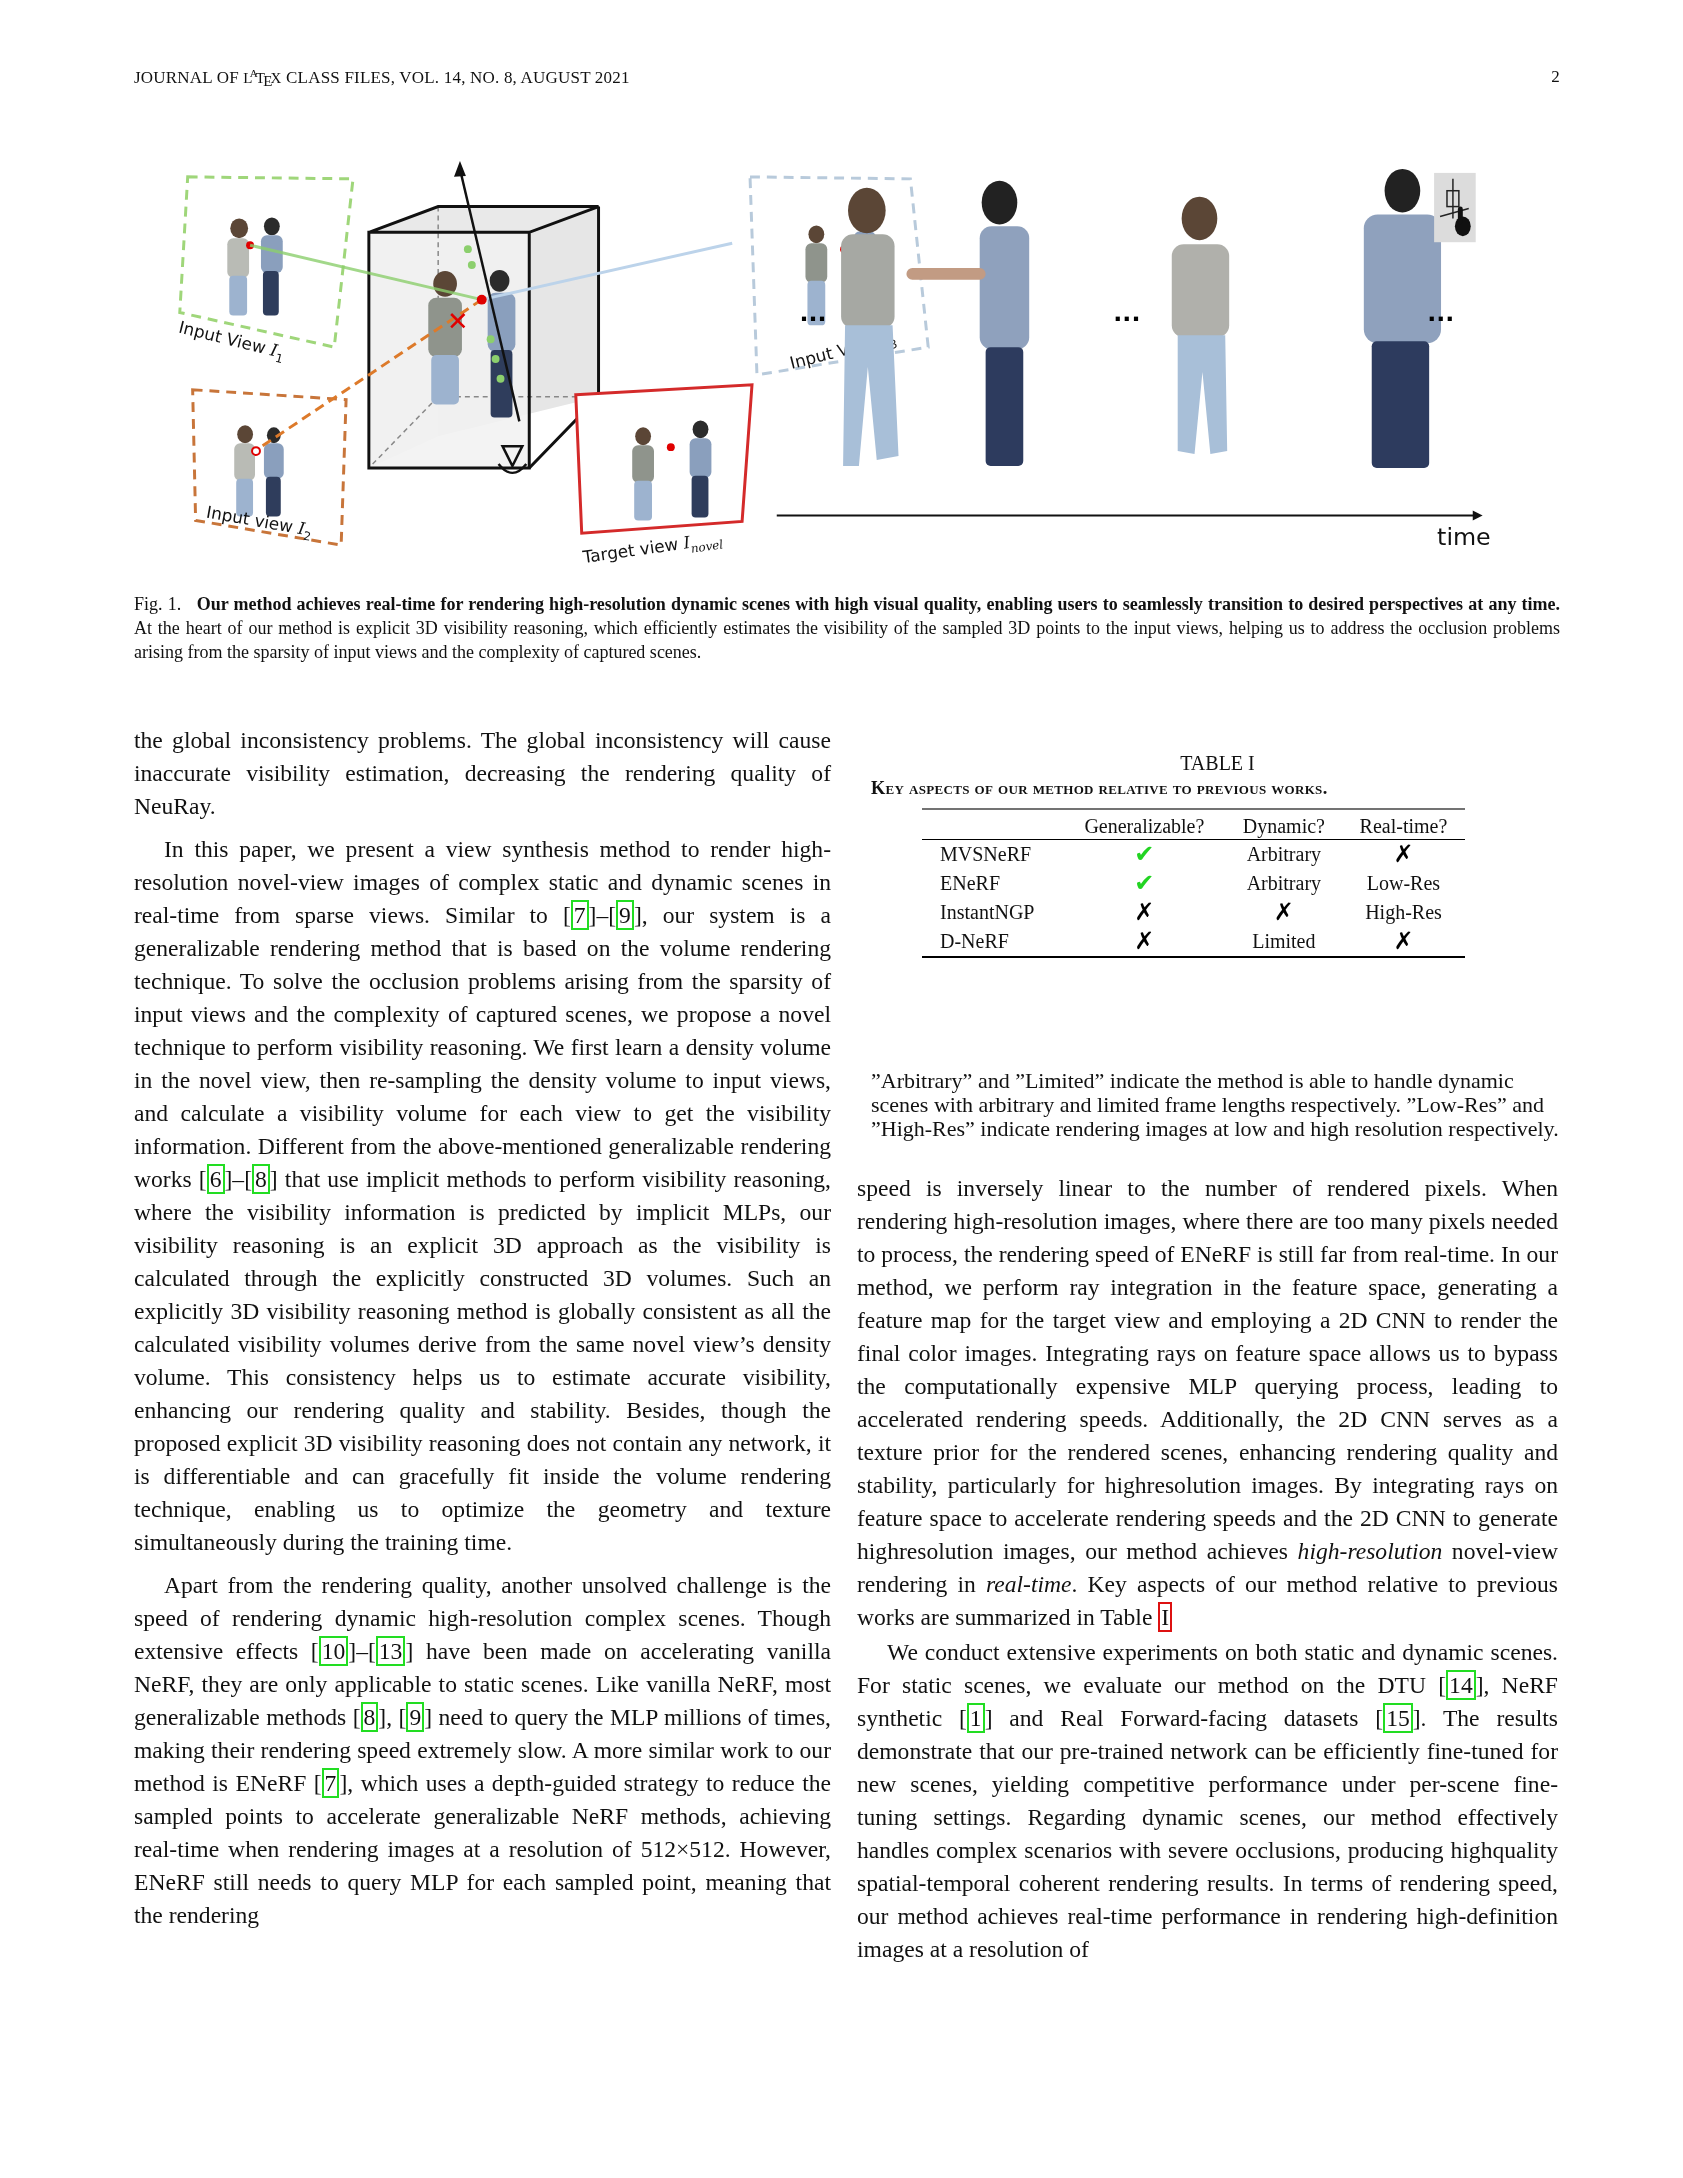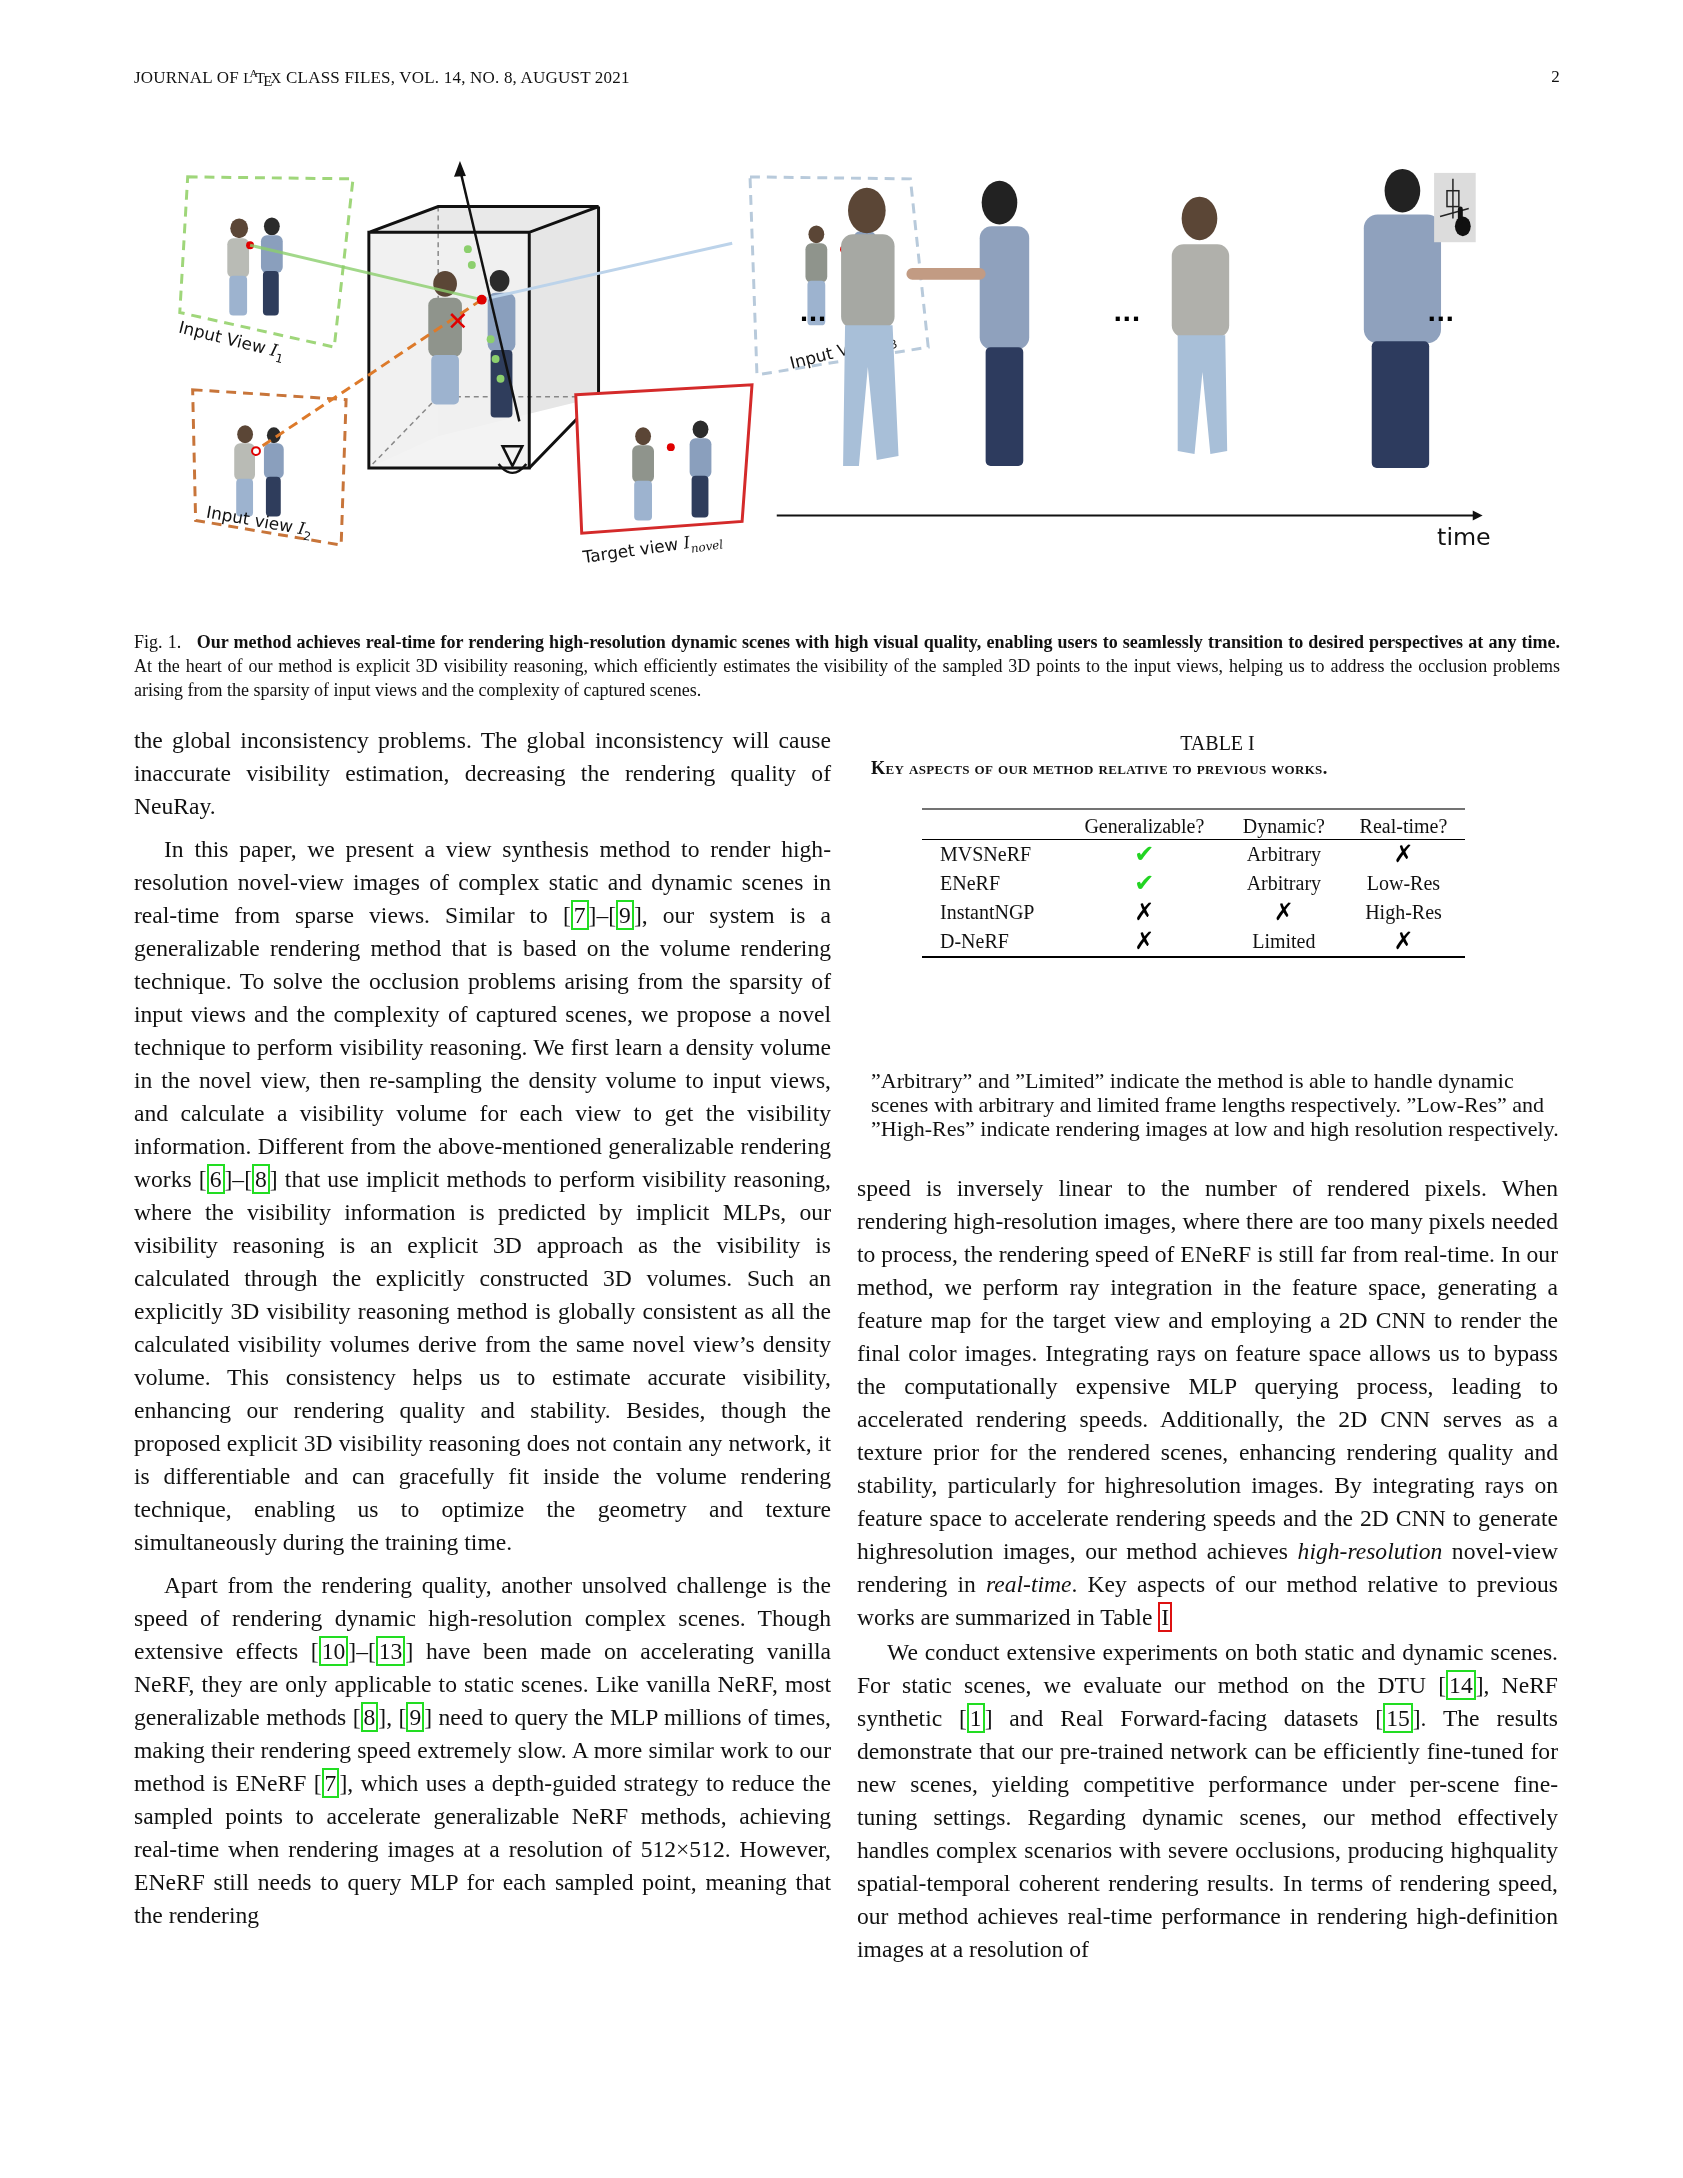--- a/index.html
+++ b/index.html
@@ -7,36 +7,36 @@
          font-family: "Liberation Serif", "DejaVu Serif", serif; color: #111; }
   .header { position: absolute; top: 67px; left: 134px; width: 1426px; height: 24px;
             font-size: 17px; letter-spacing: 0.2px; }
   .header .title { position: absolute; left: 0; top: 0; }
   .header .page-num { position: absolute; right: 0; top: 0; }
 
   
   .figure { position: absolute; top: 149px; left: 158px; width: 1386px; height: 426px; }
   .fig-svg { position: absolute; left: 0; top: 0; }
 
-  .caption { position: absolute; top: 630px; left: 134px; width: 1426px; font-size: 18px;
+  .caption { position: absolute; top: 592px; left: 134px; width: 1426px; font-size: 18px;
              line-height: 24px; text-align: justify; }
   .caption b { font-weight: bold; }
 
   .col { position: absolute; font-size: 23.6px; line-height: 33px; text-align: justify;
          hyphens: manual; }
   .col-left { left: 134px; top: 724px; width: 697px; }
   .col-right { left: 857px; top: 1172px; width: 701px; }
   .col p { margin: 0; }
   .col p.indent { text-indent: 30px; }
   .col p + p { margin-top: 10px; }
   .cite { border: 2px solid #22dd22; padding: 0 1px; line-height: 1; }
   .cite-red { border: 2px solid #dd1111; padding: 0 1px; line-height: 1; }
 
   .table-block { position: absolute; left: 871px; top: 730px; width: 693px; }
-  .table-label { text-align: center; font-size: 20px; line-height: 26px; }
+  .table-label { text-align: center; font-size: 20px; line-height: 26px; margin-top: 20px; }
   .table-title { text-align: left; font-size: 18.3px; line-height: 24px; font-variant: small-caps;
                  font-weight: bold; letter-spacing: 0.3px; }
   .tbl-wrap { position: absolute; left: 42px; top: 78px; width: 412px; }
   .tbl { border-collapse: collapse; width: 412px; font-size: 20px; }
   .tbl th { font-weight: normal; padding: 4px 6px 1px 6px; line-height: 24px; }
   .tbl td { padding: 0 6px; line-height: 29px; height: 29px; text-align: center; }
   .tbl td.name { text-align: left; padding-left: 18px; }
   .tbl thead tr { border-top: 2px solid #737373; border-bottom: 1.5px solid #000; }
   .tbl tbody tr:last-child { border-bottom: 2px solid #000; }
   .check { color: #22d422; font-family: "DejaVu Sans", sans-serif; font-size: 24px; font-style: italic; }

